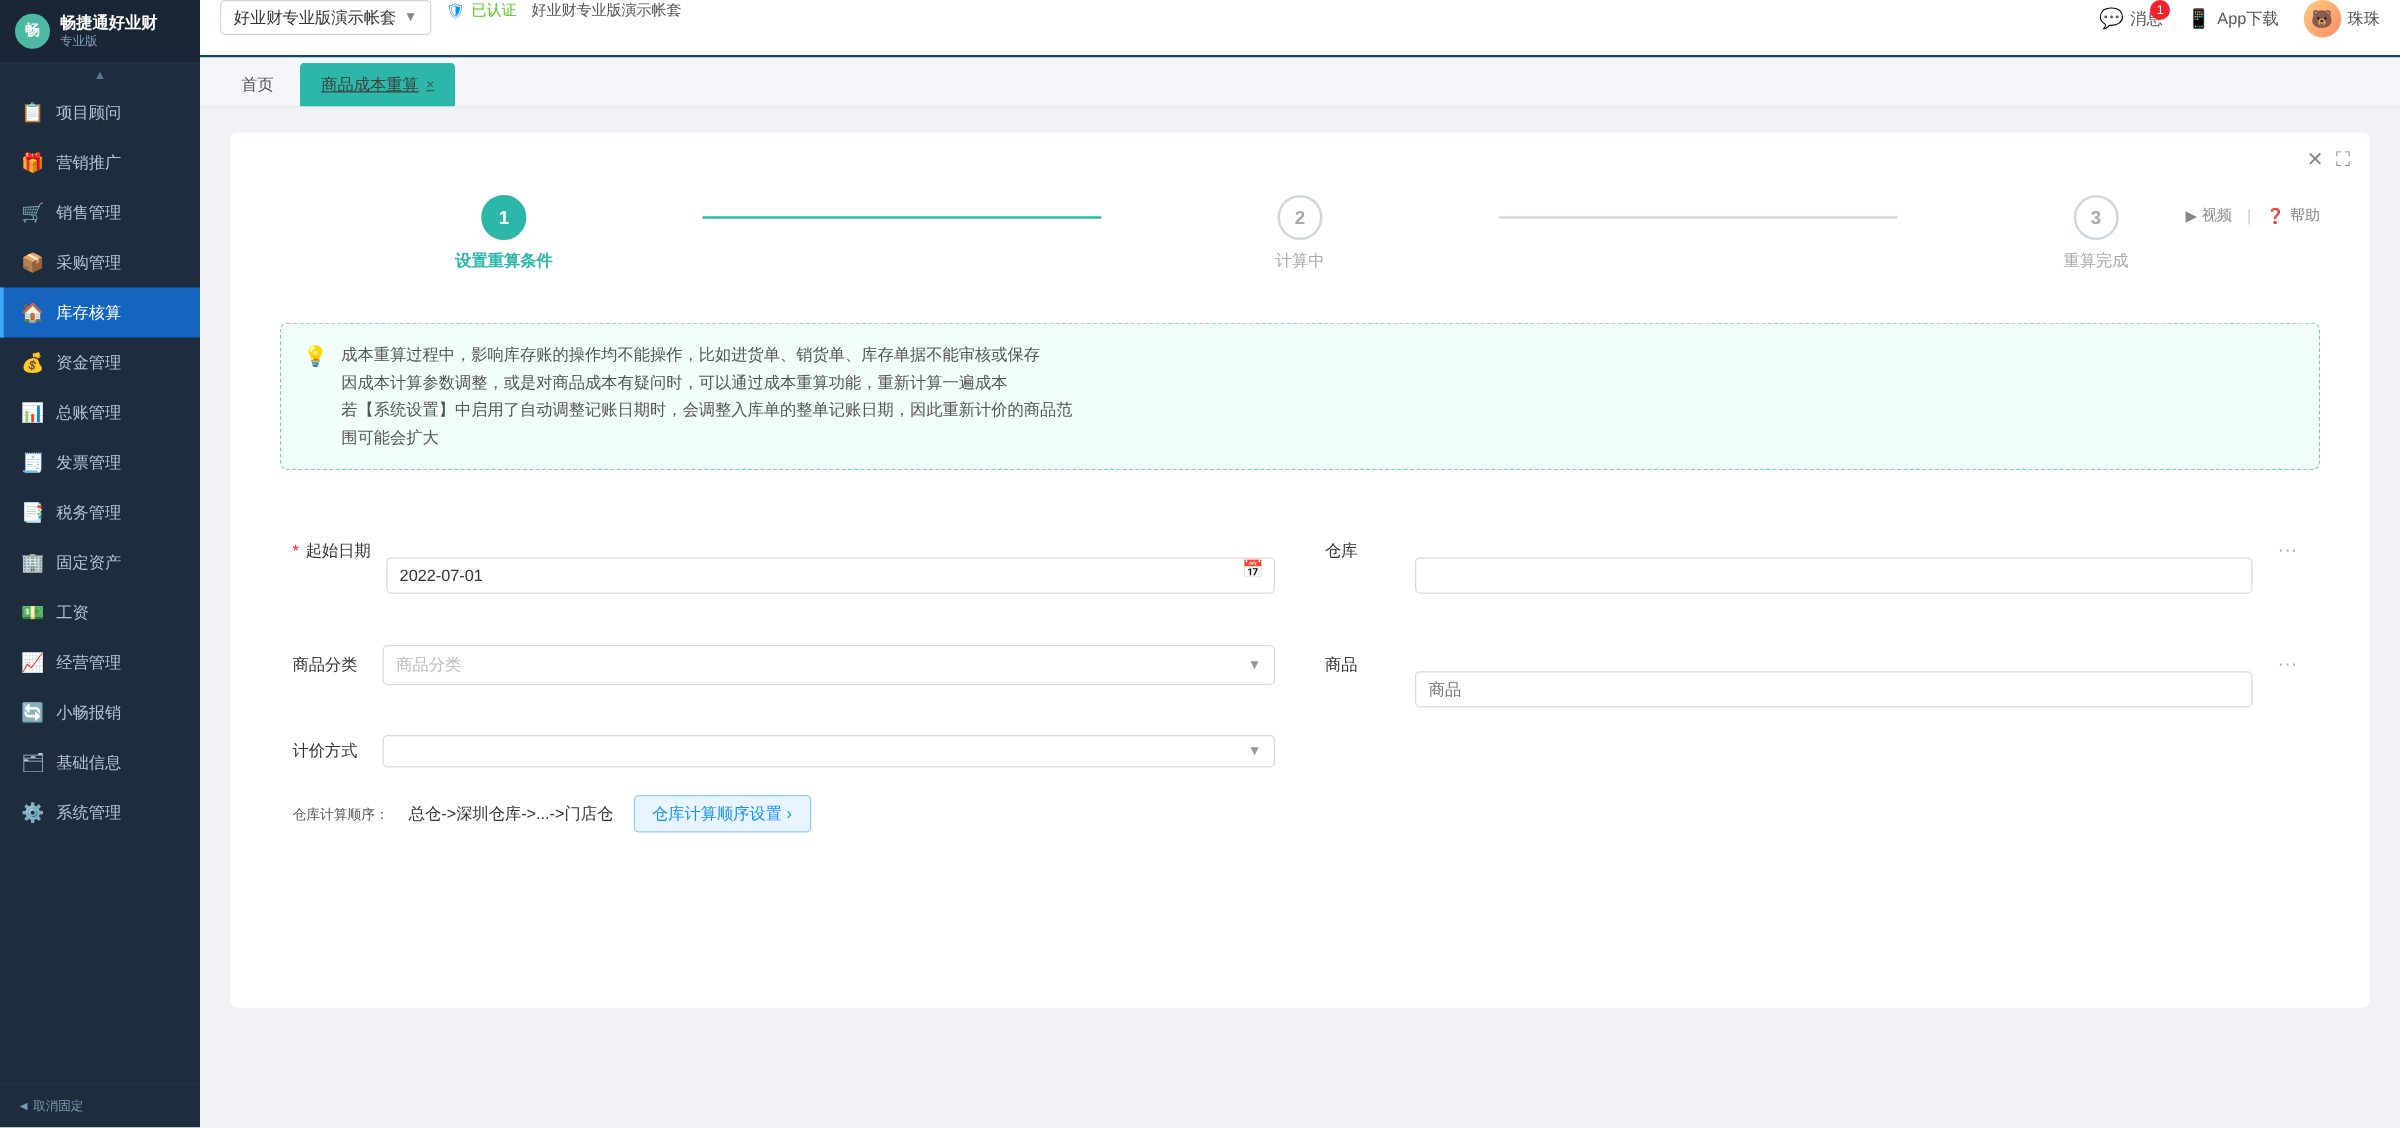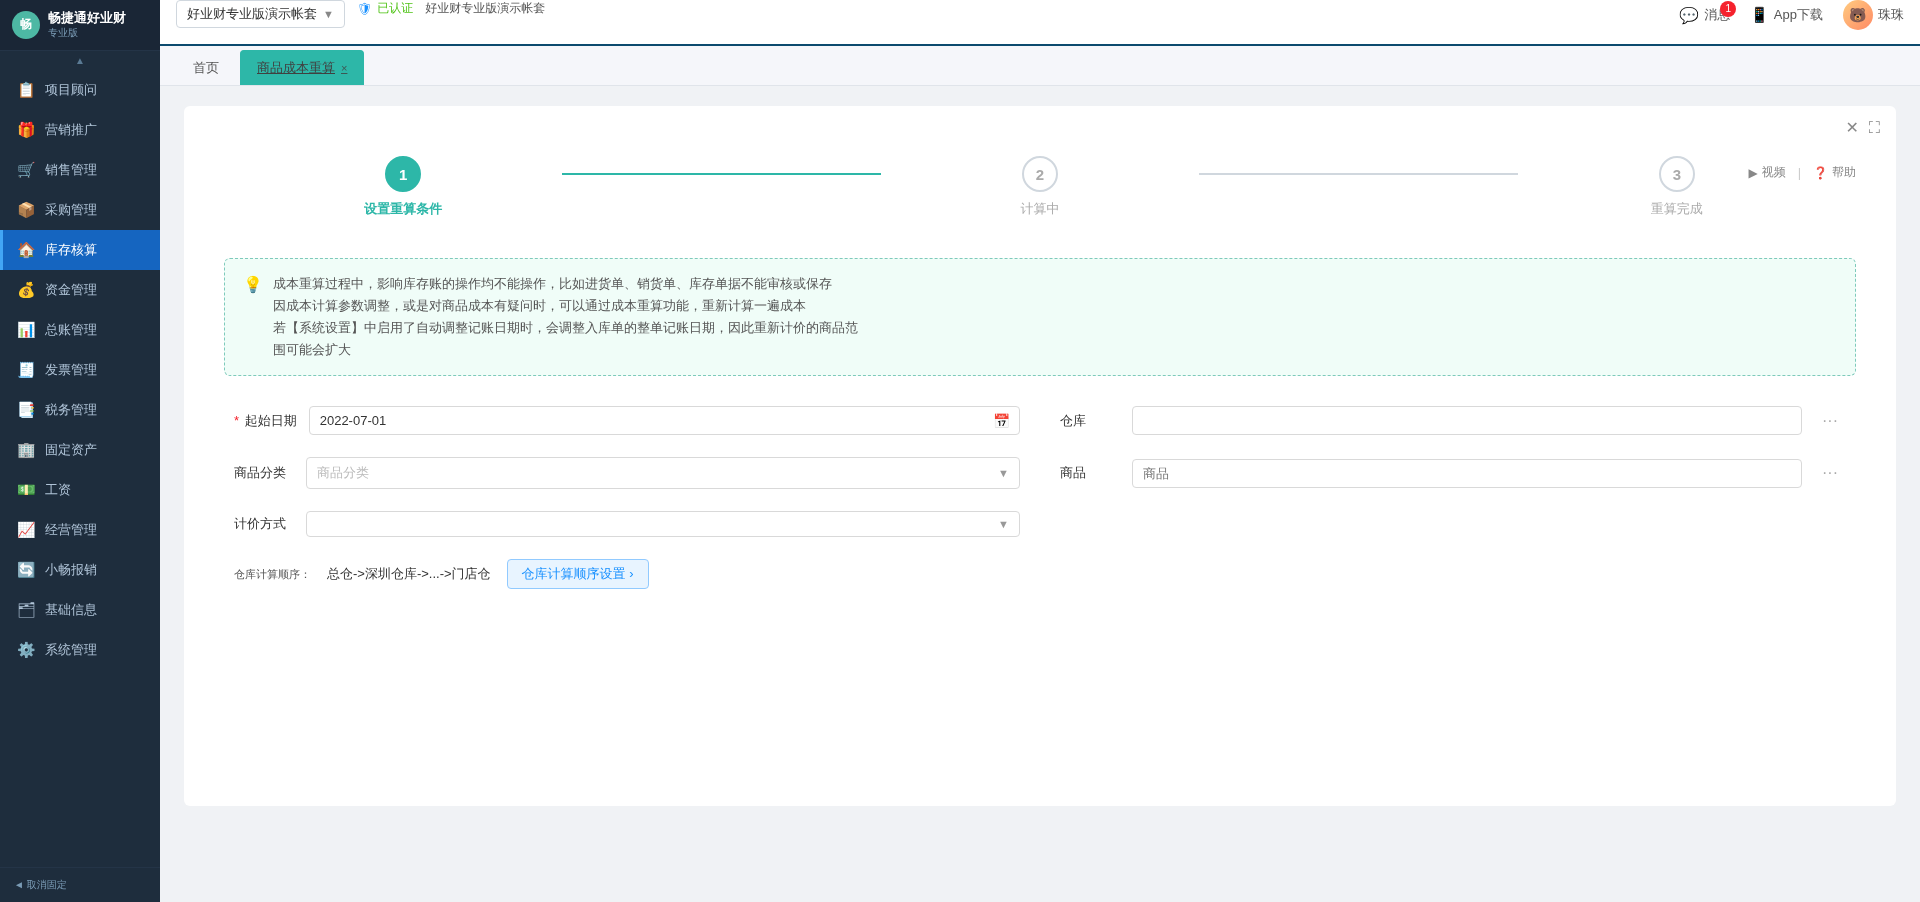--- a/index.html
+++ b/index.html
@@ -283,25 +283,26 @@
       border-radius: 4px;
       padding: 6px 10px;
       font-size: 13px;
       color: #333;
       outline: none;
       background: #fff;
       min-width: 0;
     }
     .form-input-with-icon {
       display: flex;
-      align-items: center;
+      align-items: flex-start;
       border: 1px solid #d9d9d9;
       border-radius: 4px;
       background: #fff;
       flex: 1;
+      margin-top: 40px;
     }
     .form-input-with-icon input {
       border: none; outline: none;
       padding: 6px 10px;
       font-size: 13px;
       color: #333;
       flex: 1;
       background: transparent;
     }
     .form-input-icon { padding: 0 8px; color: #1890ff; cursor: pointer; font-size: 14px; }

